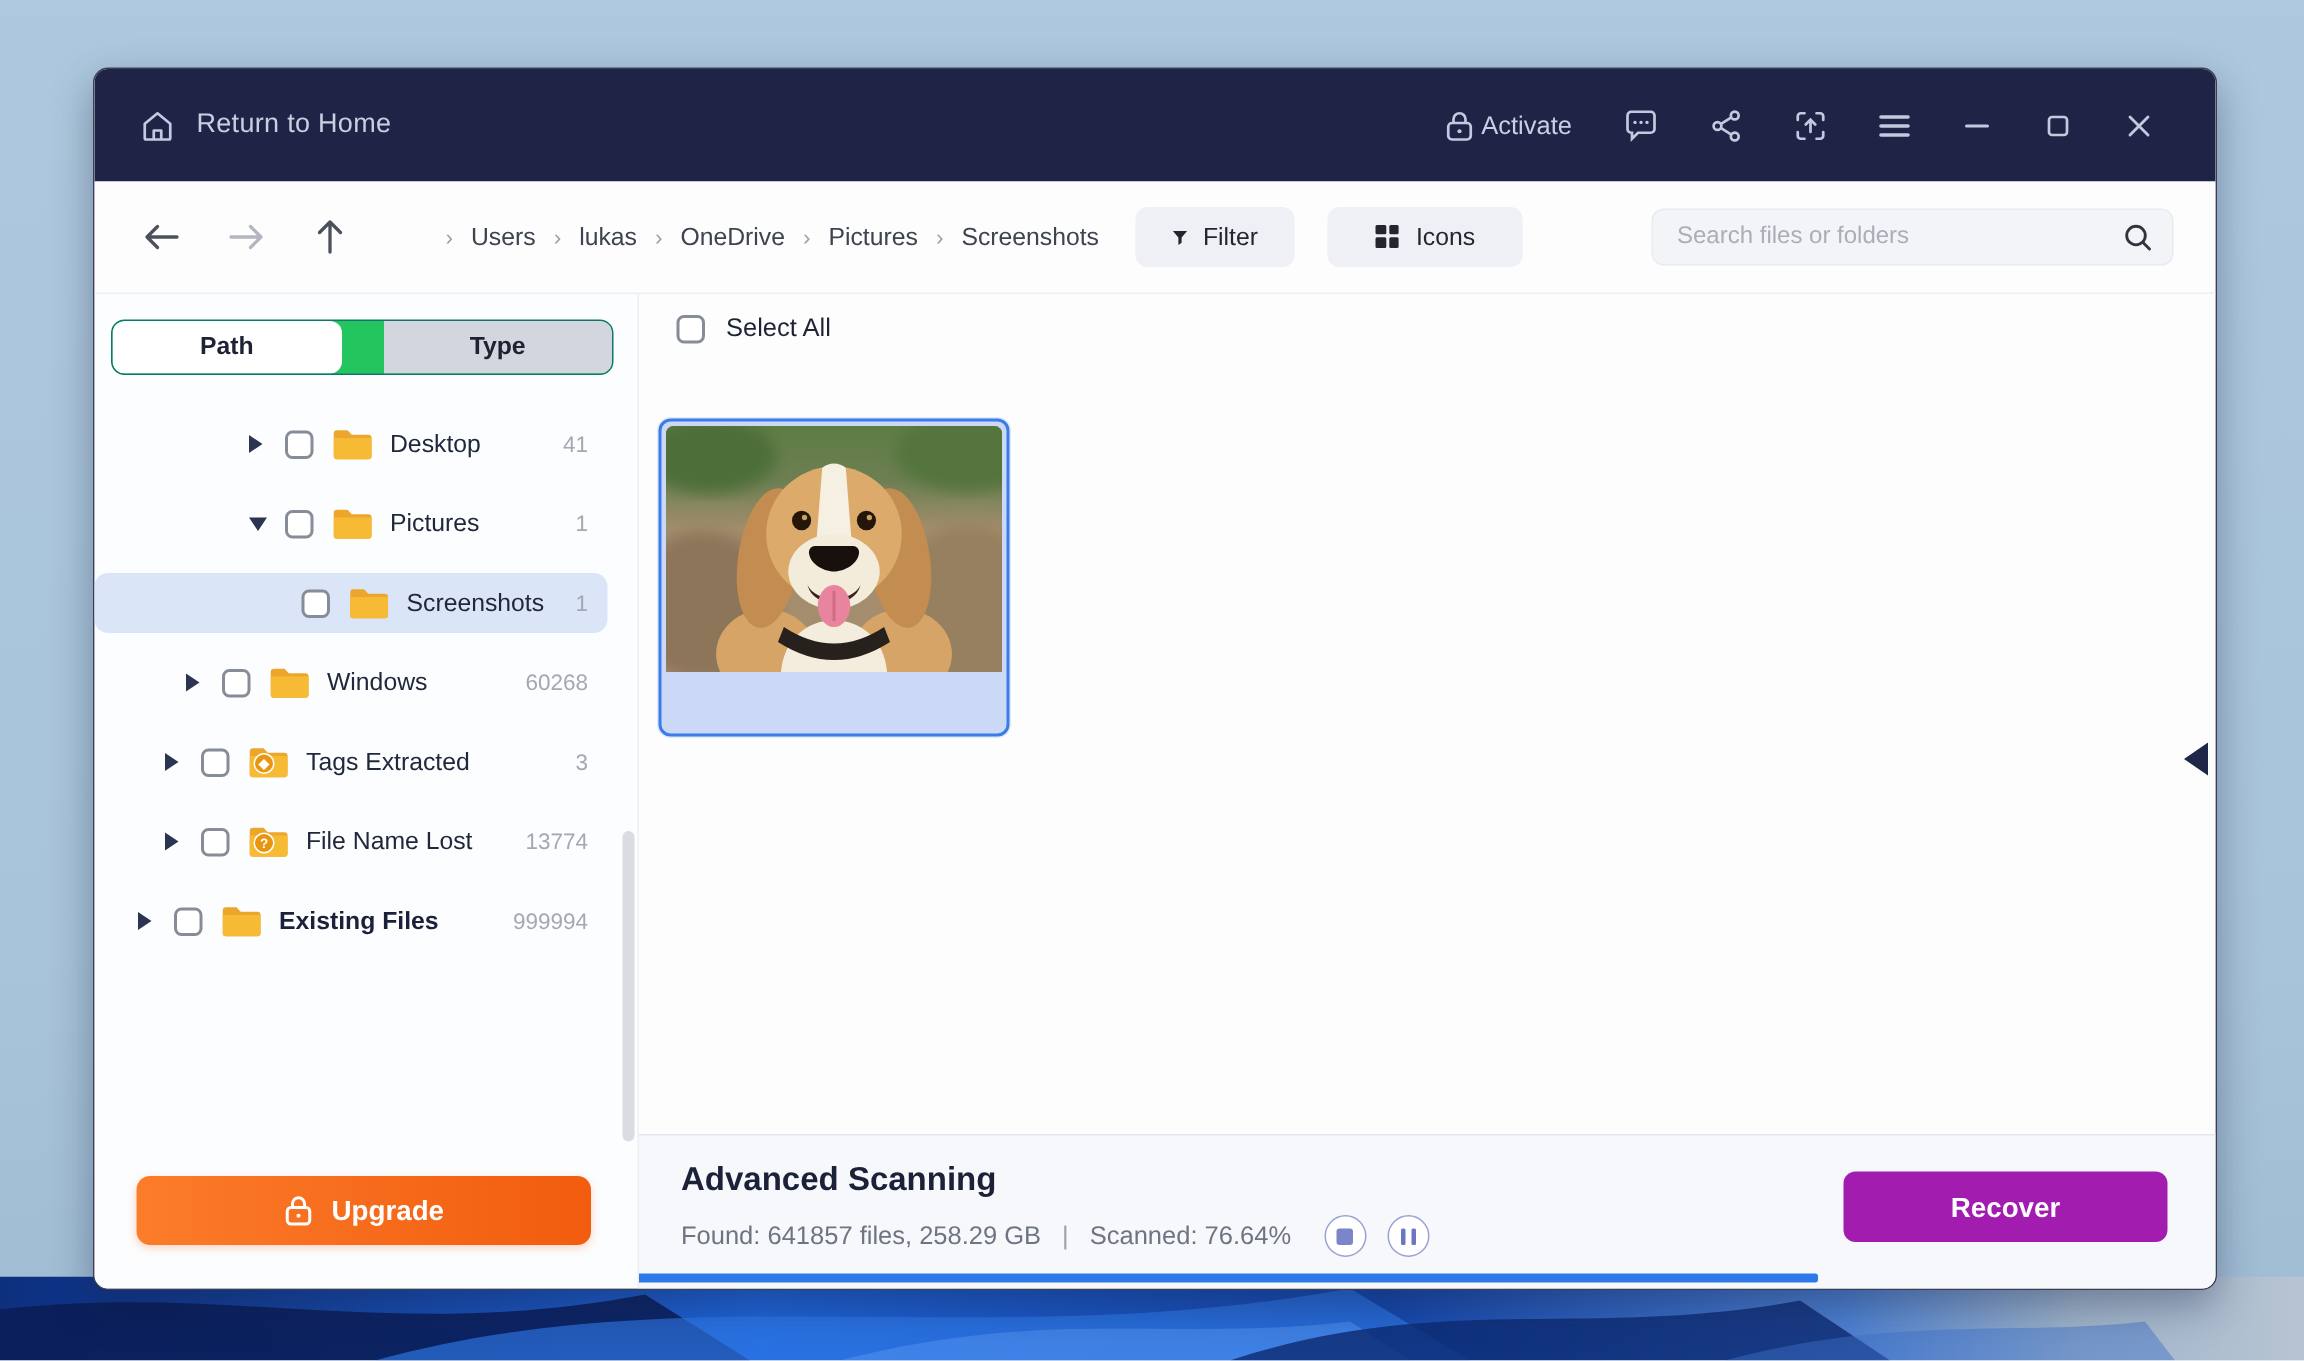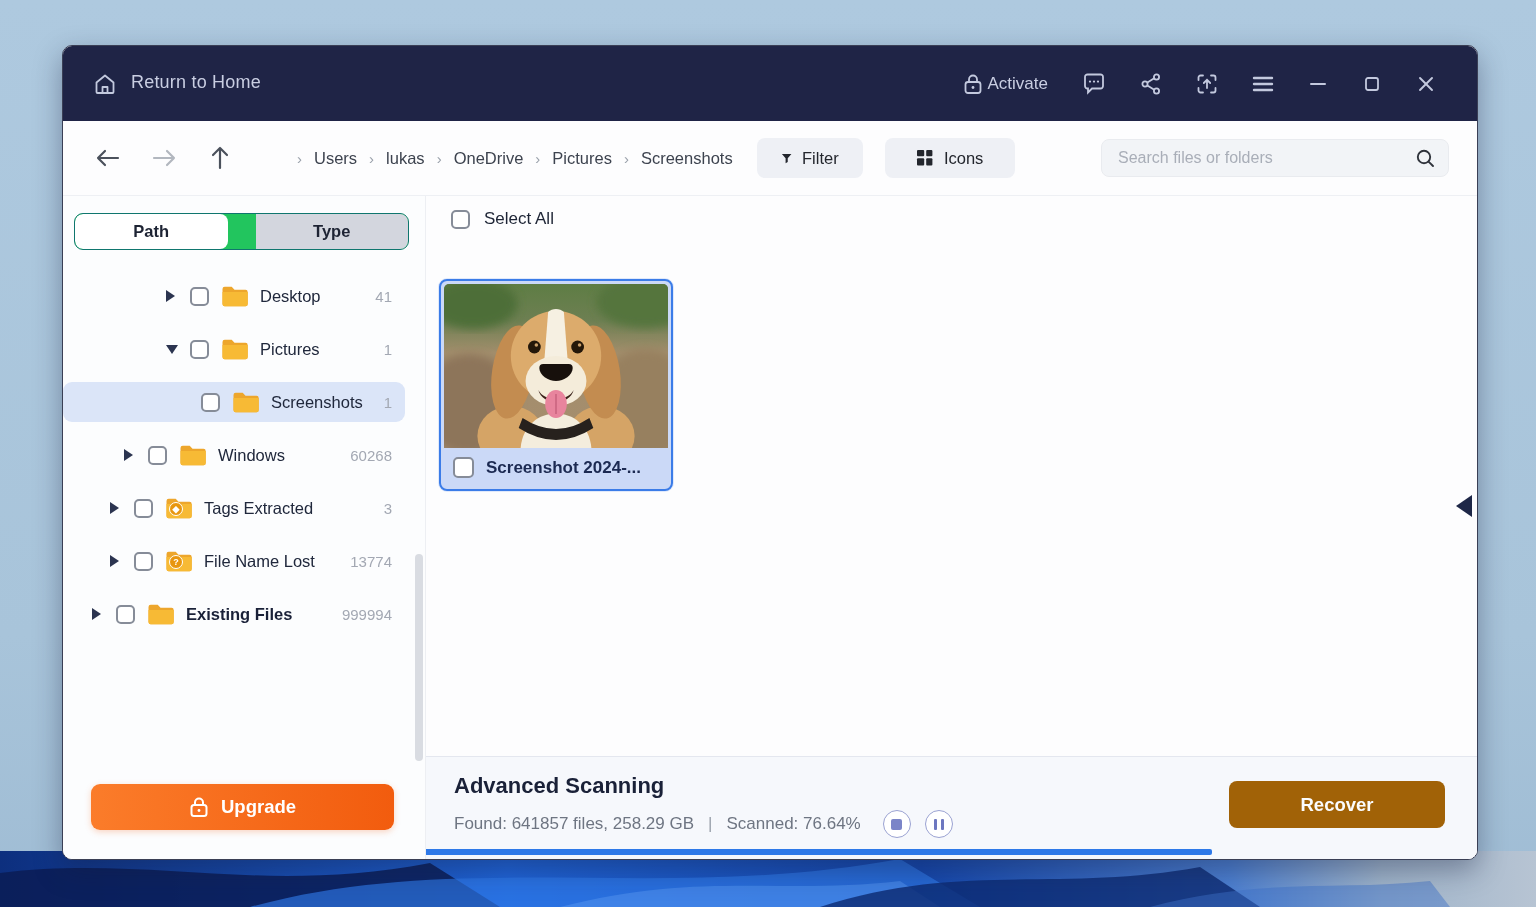--- a/index.html
+++ b/index.html
@@ -122,21 +122,21 @@
     align-items:center; gap:14px; font-size:17px; color:#6e7582; }
   .bb-sep { color:#9aa0ab; }
   .round-btn { width:28px; height:28px; border-radius:50%;
     border:1.5px solid #9aa2d2; background:#fff; display:flex; align-items:center;
     justify-content:center; cursor:pointer; }
   .stop-sq { width:11px; height:11px; border-radius:2px; background:#7b85c8; }
   .pause-bars { display:flex; gap:4px; }
   .pause-bars span { display:block; width:3px; height:11px; background:#6d77c0;
     border-radius:1px; }
   .recover-btn { position:absolute; right:32px; top:24px; width:216px; height:47px;
-    border-radius:8px; background:#a16207; color:#fbfcfd; font-size:18.5px;
+    border-radius:8px; background:#a21caf; color:#fbfcfd; font-size:18.5px;
     font-weight:600; display:flex; align-items:center; justify-content:center;
     cursor:default;margin-left:40px; }
   .progress-track { position:absolute; left:0; right:0; bottom:4px; height:6px; }
   .progress-fill { height:100%; background:#2e79e8; border-radius:0 2px 2px 0;
     width:0; }
 
   svg.icon { display:block; }
 </style>
 </head>
 <body>
@@ -458,24 +458,20 @@
               <circle cx="138" cy="61" r="1.8" fill="#caa06a"></circle>
 
               <path d="M101,80 h26 a4,4 0 0 1 4,4 c0,7 -9,13 -17,13 c-8,0 -17,-6 -17,-13 a4,4 0 0 1 4,-4 Z" fill="#17100c"></path>
 
               <path d="M96,106 c6,12 30,12 36,0 c-4,16 -32,16 -36,0 Z" fill="#3a221a"></path>
               <ellipse cx="114" cy="120" rx="11" ry="14" fill="#e8849d"></ellipse>
               <path d="M114,110 v20" stroke="#d06a85" stroke-width="2"></path>
 
               <path d="M80,134 Q114,156 148,134 L152,144 Q114,168 76,144 Z" fill="#27211d"></path>
             </svg>
-          </div>
-          <div class="tile-caption">
-            <div class="checkbox"></div>
-            <span class="tile-name">Screenshot 2024-...</span>
           </div>
         </div>
 
         <div class="collapse-handle"></div>
 
         <div class="bottom-bar">
           <div class="bb-title">Advanced Scanning</div>
           <div class="bb-sub">
             <span>Found: 641857 files, 258.29 GB</span>
             <span class="bb-sep">|</span>

